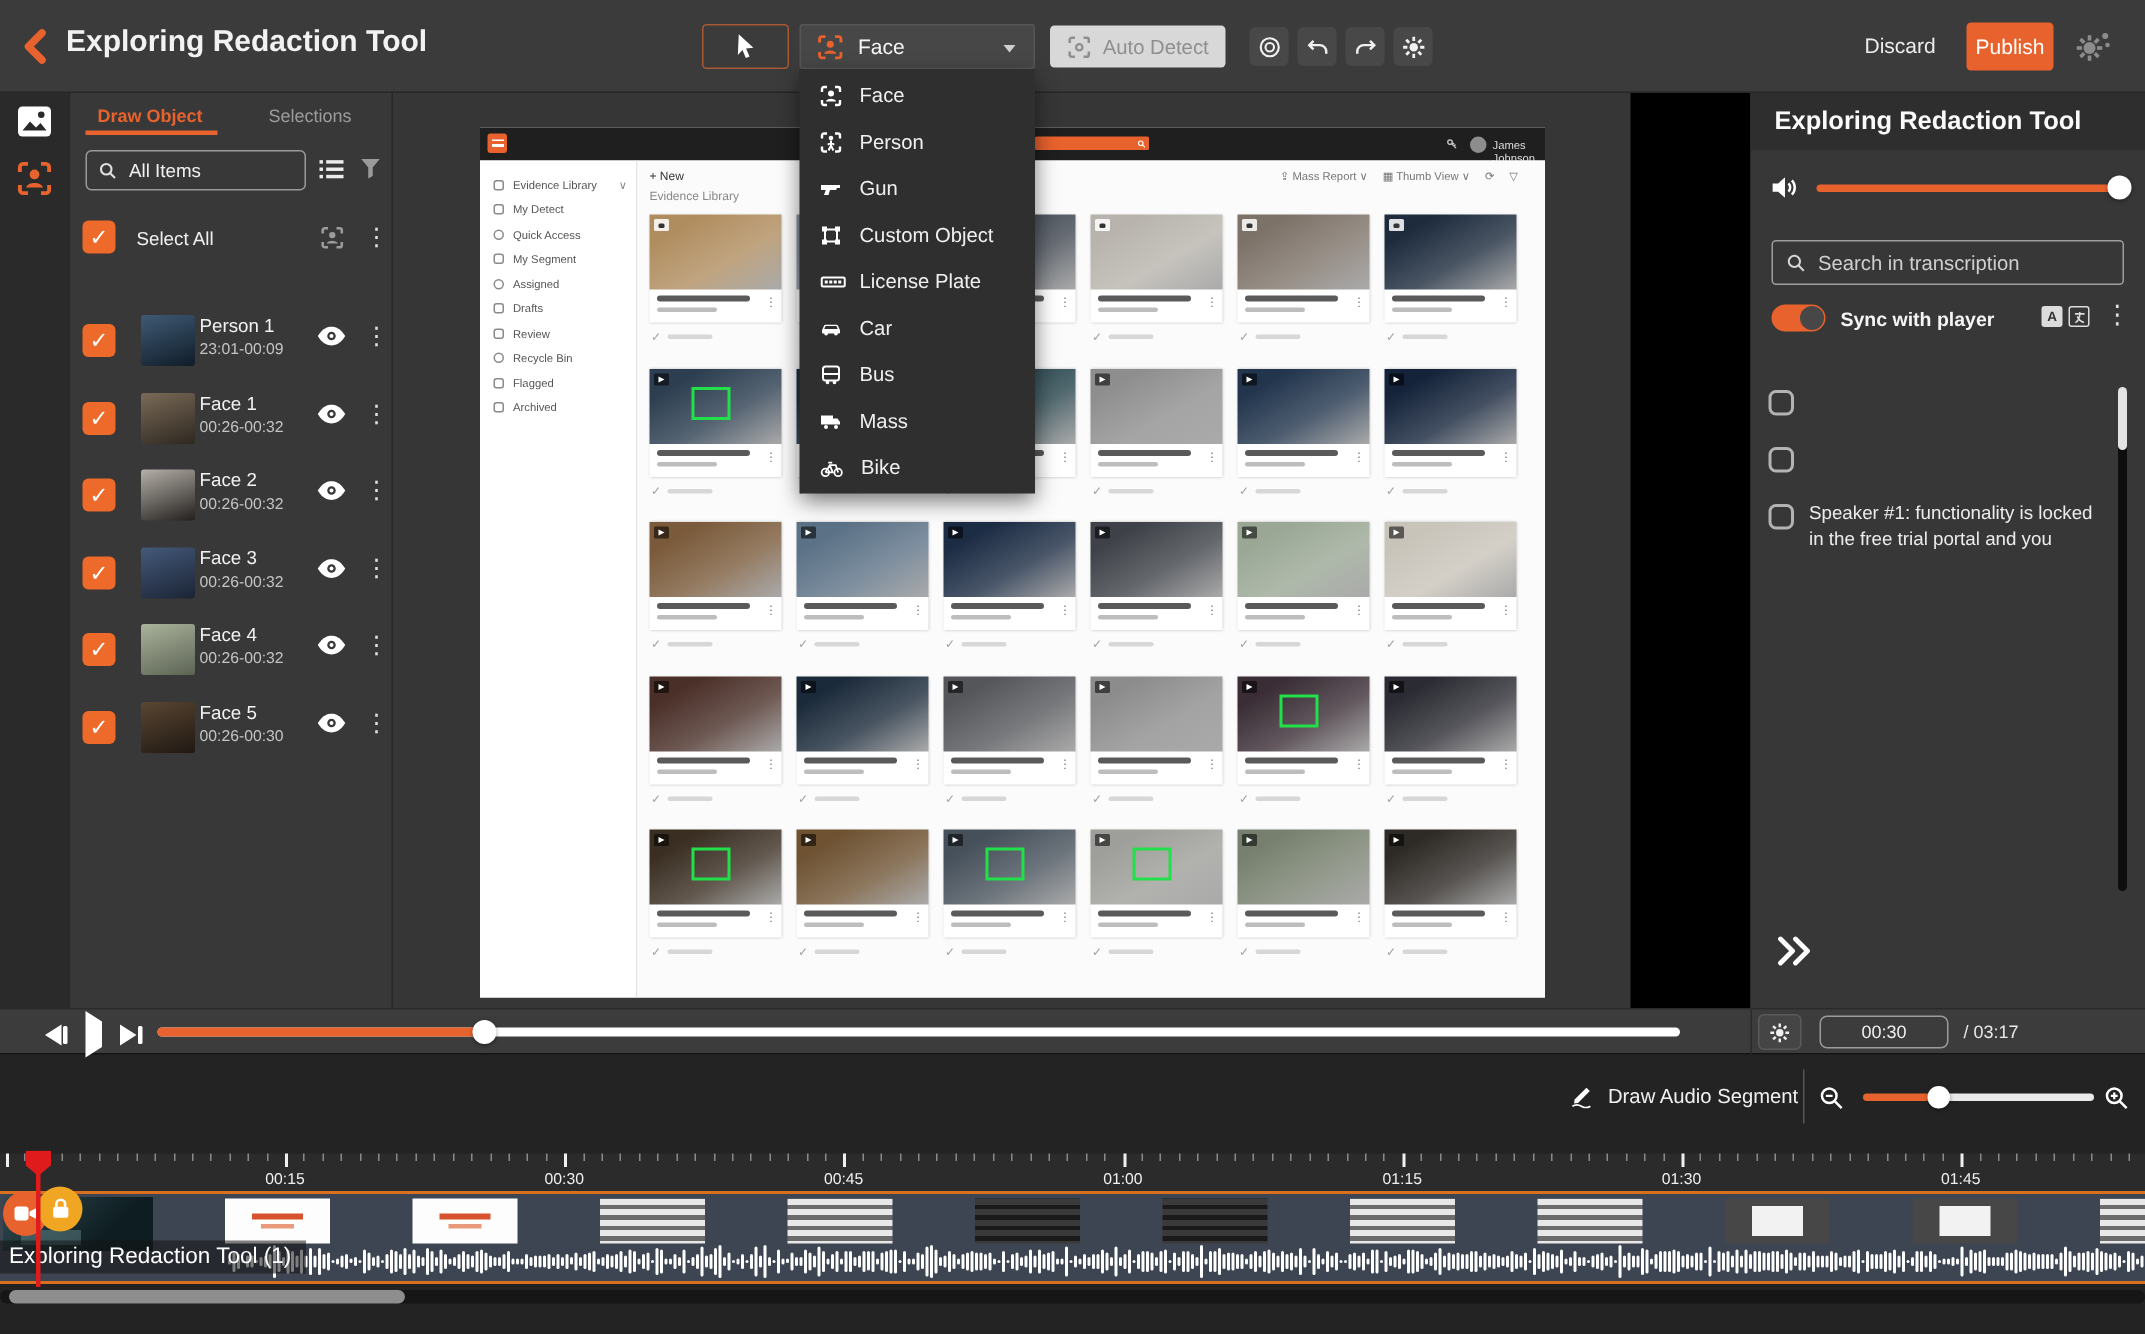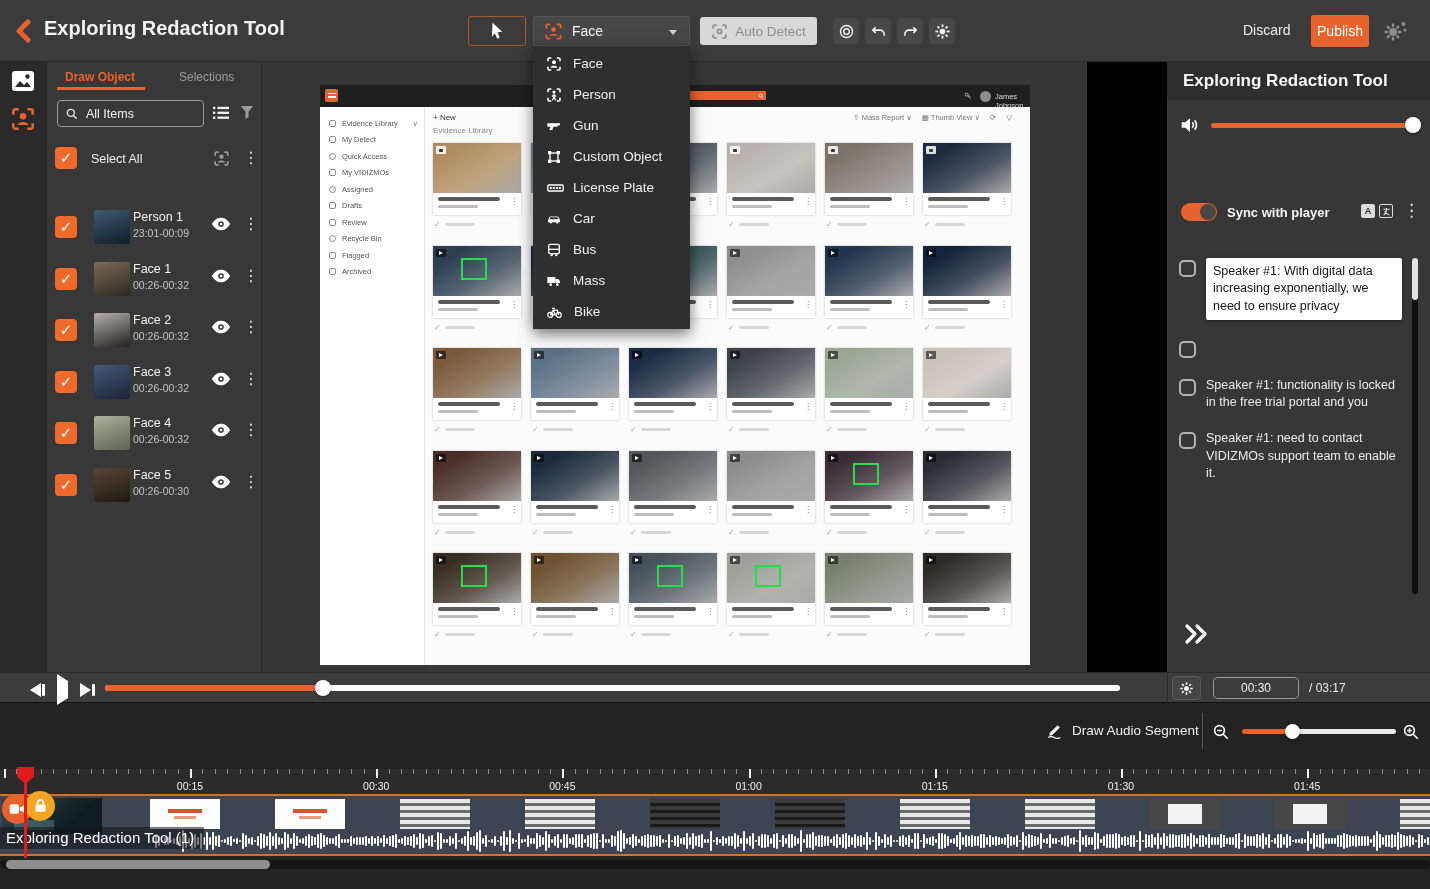--- a/index.html
+++ b/index.html
@@ -460,21 +460,21 @@
         <div class="vs-item">
             <span class="vs-dot"></span>
             <span>My Detect</span>
           </div>
         <div class="vs-item">
             <span class="vs-dot" style="border-radius:50%;"></span>
             <span>Quick Access</span>
           </div>
         <div class="vs-item">
             <span class="vs-dot"></span>
-            <span>My VIDIZMOs</span>
+            <span>My Segment</span>
           </div>
         <div class="vs-item">
             <span class="vs-dot" style="border-radius:50%;"></span>
             <span>Assigned</span>
           </div>
         <div class="vs-item">
             <span class="vs-dot"></span>
             <span>Drafts</span>
           </div>
         <div class="vs-item">
@@ -911,50 +911,52 @@
 
     <div class="abs" style="left:12px;top:52px;">
       <svg width="22" height="22" viewBox="0 0 24 24">
           <path d="M3 9 v6 h4 l5 4.5 V4.5 L7 9 z" fill="#fff"></path>
           <path d="M14.5 9 a4.2 4.2 0 0 1 0 6 M17 6.8 a7.5 7.5 0 0 1 0 10.4" stroke="#fff" stroke-width="1.8" fill="none"></path>
         </svg>
     </div>
     <div class="slider-track" style="left:44px;top:61px;width:368px;max-width:202px;"></div>
     <div class="knob" style="left:238px;top:55px;"></div>
 
+    <div id="rp-search">
+      <svg width="15" height="15" viewBox="0 0 24 24">
+          <circle cx="10" cy="10" r="6" stroke="#d5d5d5" stroke-width="2.2" fill="none"></circle>
+          <line x1="14.5" y1="14.5" x2="20" y2="20" stroke="#d5d5d5" stroke-width="2.2"></line>
+        </svg>
+      <input placeholder="Search in transcription" style="">
+    </div>
 
     <div id="sync-toggle">
         <div class="tknob"></div>
       </div>
     <div class="abs" style="left:60px;top:143px;font-size:13px;font-weight:700;color:#f5f5f5;">Sync with player</div>
     <div class="abs flex" style="left:194px;top:142px;gap:4px;">
       <span class="abox" style="background:#dcdcdc;color:#333;font-size:9px;font-weight:700;">A</span>
       <span class="abox" style="border:1.5px solid #dcdcdc;">
         <svg width="9" height="9" viewBox="0 0 14 14">
             <path d="M2 3.5 h10 M7 1.5 v2 c0 5-2 7.5-4.5 9 M4.5 6 c1 3.5 3.5 5.5 7 6.5" stroke="#dcdcdc" stroke-width="1.6" fill="none"></path>
           </svg>
       </span>
     </div>
     <div class="abs kebab" style="left:236px;top:140px;font-size:17px;">⋮</div>
 
     <div class="abs" style="left:12px;top:196px;width:232px;display:flex;flex-direction:column;gap:19px;">
       <div class="t-entry hl">
         <span class="t-cb"></span>
-        <span class="t-text">Speaker #1: With digital data increasing exponentially, we need to ensure privacy</span>
       </div>
       <div class="t-entry">
         <span class="t-cb"></span>
       </div>
       <div class="t-entry">
         <span class="t-cb"></span>
         <span class="t-text">Speaker #1: functionality is locked in the free trial portal and you</span>
-      </div>
-      <div class="t-entry">
-        <span class="t-cb"></span>
-        <span class="t-text">Speaker #1: need to contact VIDIZMOs support team to enable it.</span>
       </div>
     </div>
 
     <div class="abs" style="left:245px;top:196px;width:6px;height:336px;background:#0e0e0e;border-radius:3px;">
       <div style="width:6px;height:42px;background:#e3e3e3;border-radius:3px;"></div>
     </div>
 
     <div class="abs" style="left:16px;top:560px;">
       <svg width="28" height="24" viewBox="0 0 28 24">
           <path d="M4 4 l8 8 -8 8 M14 4 l8 8 -8 8" stroke="#fff" stroke-width="3.2" fill="none" stroke-linecap="round" stroke-linejoin="round"></path>

